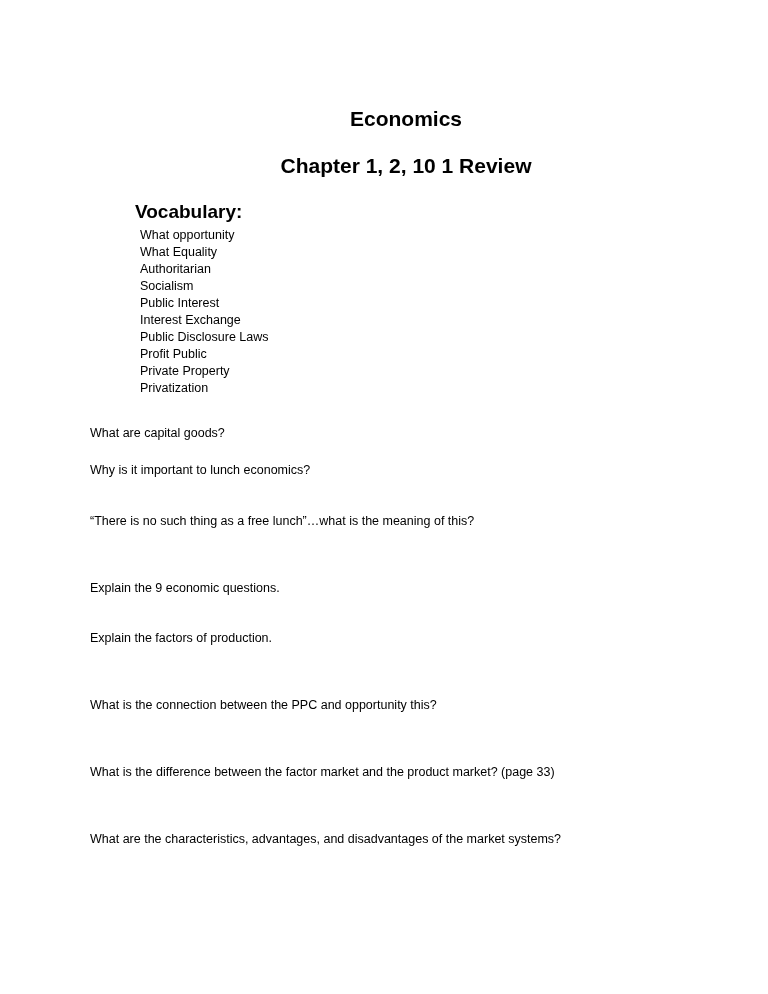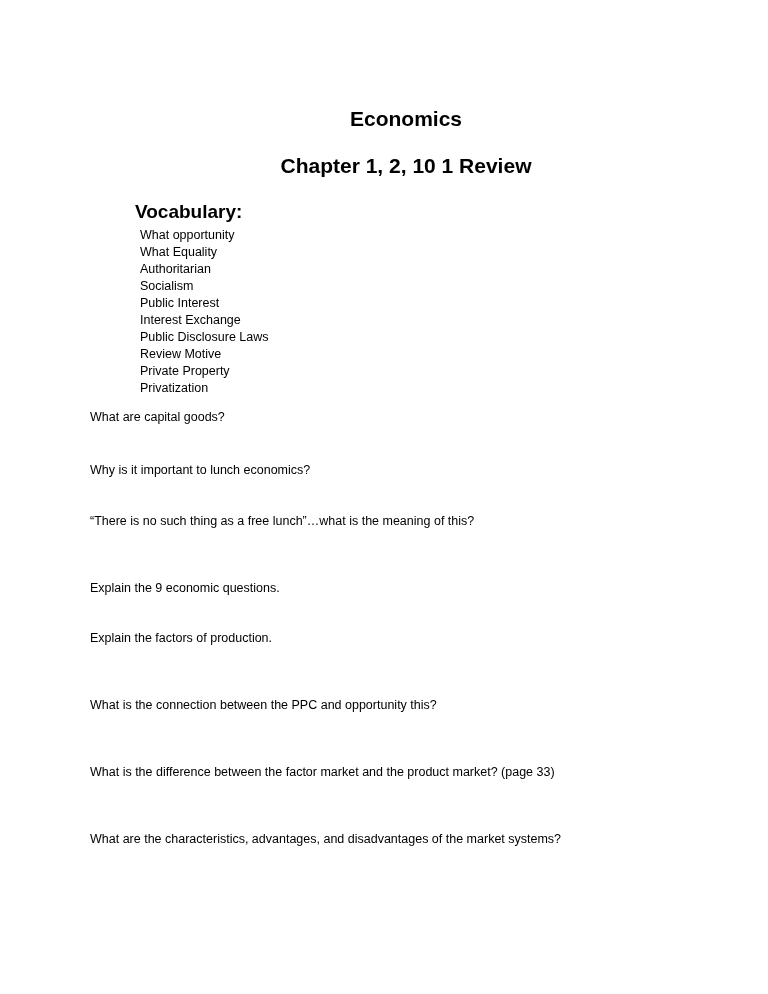--- a/index.html
+++ b/index.html
@@ -22,26 +22,26 @@
 
   <div id="vocab-head" class="abs">Vocabulary:</div>
   <ul id="vocab-list" class="abs">
     <li>What opportunity</li>
     <li>What Equality</li>
     <li>Authoritarian</li>
     <li>Socialism</li>
     <li>Public Interest</li>
     <li>Interest Exchange</li>
     <li>Public Disclosure Laws</li>
-    <li>Review Motive</li>
+    <li>Profit Public</li>
     <li>Private Property</li>
     <li>Privatization</li>
   </ul>
 
-  <div class="abs q" style="top:410px">What are capital goods?</div>
+  <div class="abs q" style="top:426px">What are capital goods?</div>
   <div class="abs q" style="top:463px">Why is it important to lunch economics?</div>
   <div class="abs q" style="top:514px">“There is no such thing as a free lunch”…what is the meaning of this?</div>
   <div class="abs q" style="top:581px">Explain the 9 economic questions.</div>
   <div class="abs q" style="top:631px">Explain the factors of production.</div>
   <div class="abs q" style="top:698px">What is the connection between the PPC and opportunity this?</div>
   <div class="abs q" style="top:765px">What is the difference between the factor market and the product market? (page 33)</div>
   <div class="abs q" style="top:832px">What are the characteristics, advantages, and disadvantages of the market systems?</div>
 </div>
 
 </body></html>

